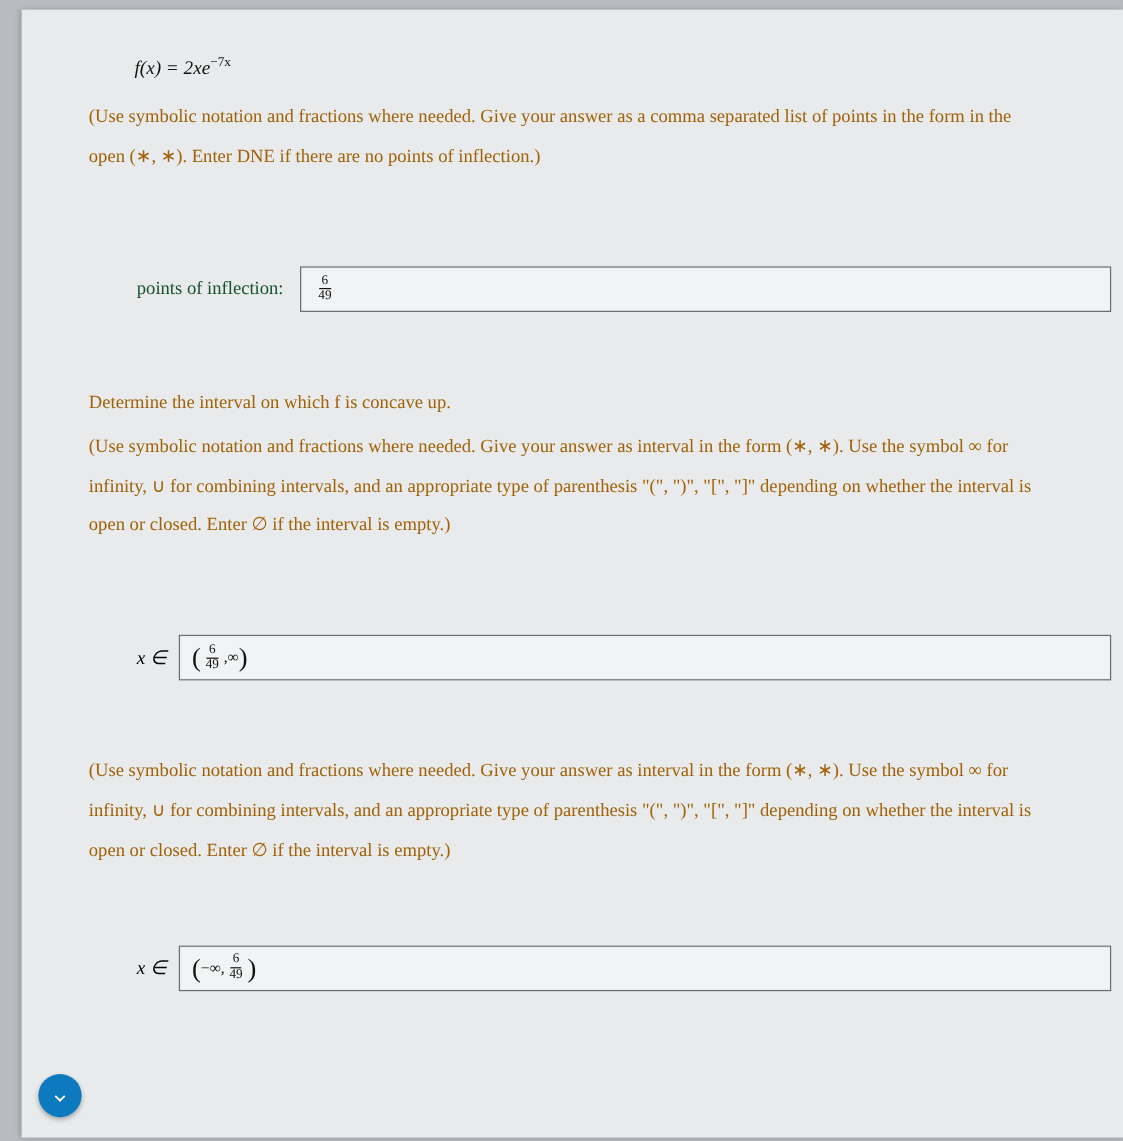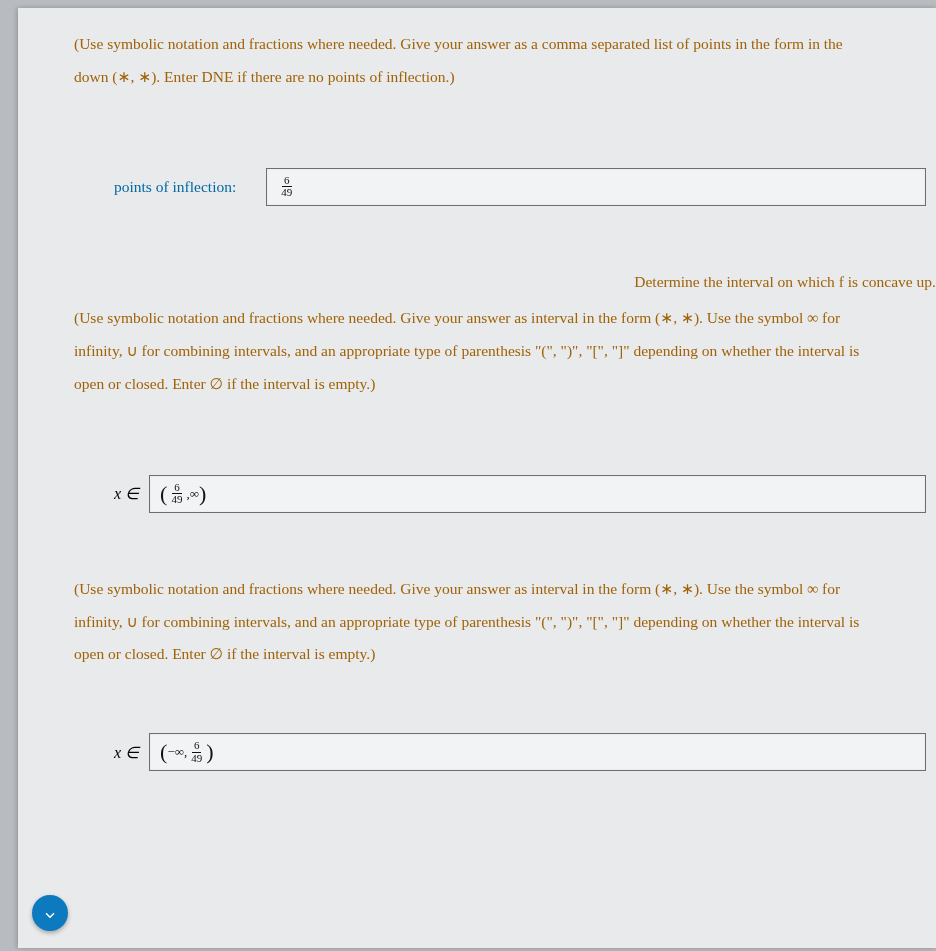--- a/index.html
+++ b/index.html
@@ -40,22 +40,22 @@
   }
   .section { margin-top: 64px; }
   .answer-row {
     display: flex;
     align-items: center;
     margin-top: 50px;
     margin-bottom: 10px;
   }
   .answer-label {
     font-size: 15.5px;
-    color: #0369a1;
-    margin-right: 30px;
+    color: #14532d;
+    margin-right: 14px;
     white-space: nowrap;
   }
   .answer-box {
     border: 1px solid #6a6f76;
     background: #f2f3f4;
     height: 38px;
     flex: 1;
     margin-right: 10px;
     display: flex;
     align-items: center;
@@ -93,36 +93,39 @@
   }
   .scroll-btn svg { width: 18px; height: 18px; fill: #fff; }
   .sub-instr { margin-top: 8px; }
 </style>
 </head>
 <body>
 
 <div class="page">
 
 
+  <div class="equation">
+    <span>f(x) = 2xe</span><span class="sup">−7x</span>
+  </div>
 
   <div class="instr">(Use symbolic notation and fractions where needed. Give your answer as a comma separated list of points in the form in the</div>
-  <div class="instr">down (∗, ∗). Enter DNE if there are no points of inflection.)</div>
+  <div class="instr">open (∗, ∗). Enter DNE if there are no points of inflection.)</div>
 
   <div class="answer-row" style="margin-top:78px; margin-left:40px;">
     <span class="answer-label">points of inflection:</span>
     <div class="answer-box">
       <span class="frac">
         <span class="num">6</span>
         <span class="den">49</span>
       </span>
     </div>
   </div>
 
   <div class="section">
-    <div class="instr" style="margin-bottom:12px;text-align:right;">
+    <div class="instr" style="margin-bottom:12px;">
       <span>Determine the interval on which f is concave up.</span>
     </div>
     <div class="instr sub-instr">(Use symbolic notation and fractions where needed. Give your answer as interval in the form (∗, ∗). Use the symbol ∞ for</div>
     <div class="instr">infinity, ∪ for combining intervals, and an appropriate type of parenthesis "(", ")", "[", "]" depending on whether the interval is</div>
     <div class="instr">open or closed. Enter ∅ if the interval is empty.)</div>
 
     <div class="answer-row" style="margin-top:78px; margin-left:40px;">
       <span class="math-inline">x ∈</span>
       <div class="answer-box">
         <span class="paren-big">(</span>

